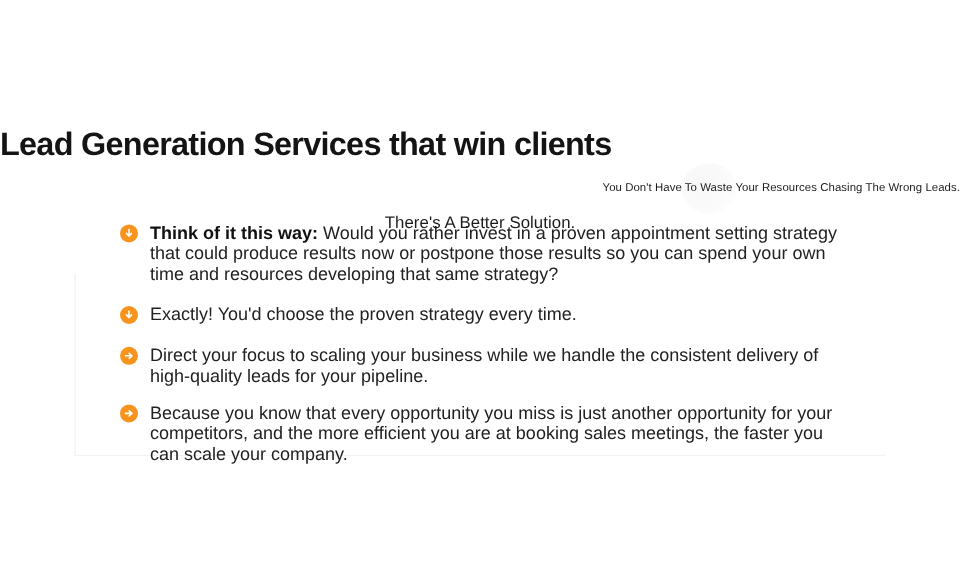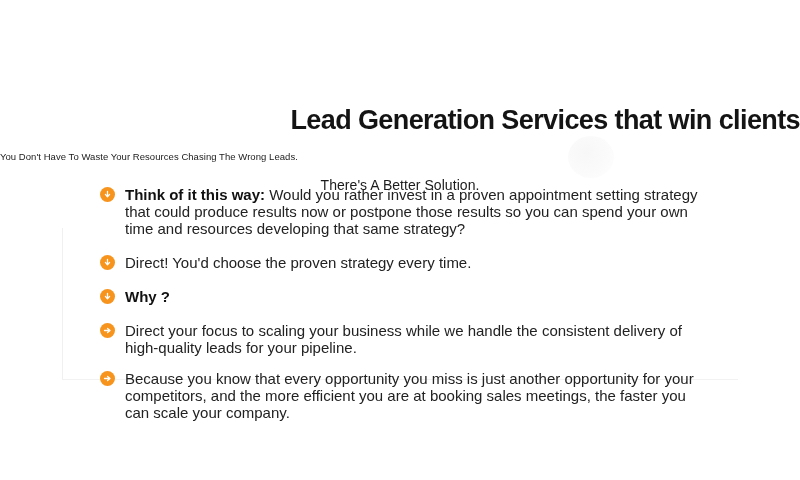--- a/index.html
+++ b/index.html
@@ -48,31 +48,31 @@
   }
   .content {
     position: absolute;
     left: 0;
     top: 0;
     width: 800px;
   }
   .headline {
     margin: 0;
     padding-top: 104px;
-    text-align: right;
+    text-align: left;
     font-size: 27px;
     line-height: 32px;
     font-weight: bold;
     letter-spacing: -0.6px;
     color: #141414;
   }
   .sub1 {
     margin: 0;
     padding-top: 14px;
-    text-align: left;
+    text-align: right;
     font-size: 9.5px;
     line-height: 13px;
     color: #1b1b1b;
     letter-spacing: 0.05px;
   }
   .sub2 {
     margin: 0;
     padding-top: 16px;
     text-align: center;
     font-size: 14px;
@@ -149,31 +149,23 @@
       </span>
       <span class="text"><span class="strong">Think of it this way:</span><span> Would you rather invest in a proven appointment setting strategy that could produce results now or postpone those results so you can spend your own time and resources developing that same strategy?</span></span>
     </li>
 
     <li class="item gap-lg">
       <span class="bullet">
         <svg width="9" height="9" viewBox="0 0 9 9" aria-hidden="true">
           <path d="M4.5 1.3 L4.5 6.4 M2.4 4.4 L4.5 6.8 L6.6 4.4" fill="none" stroke="#ffffff" stroke-width="1.3" stroke-linecap="round" stroke-linejoin="round"></path>
         </svg>
       </span>
-      <span class="text">Direct! You'd choose the proven strategy every time.</span>
+      <span class="text">Exactly! You'd choose the proven strategy every time.</span>
     </li>
 
-    <li class="item gap-lg">
-      <span class="bullet">
-        <svg width="9" height="9" viewBox="0 0 9 9" aria-hidden="true">
-          <path d="M4.5 1.3 L4.5 6.4 M2.4 4.4 L4.5 6.8 L6.6 4.4" fill="none" stroke="#ffffff" stroke-width="1.3" stroke-linecap="round" stroke-linejoin="round"></path>
-        </svg>
-      </span>
-      <span class="text bold-only">Why ?</span>
-    </li>
 
     <li class="item">
       <span class="bullet">
         <svg width="9" height="9" viewBox="0 0 9 9" aria-hidden="true">
           <path d="M1.5 4.5 L6.6 4.5 M4.6 2.4 L7.0 4.5 L4.6 6.6" fill="none" stroke="#ffffff" stroke-width="1.3" stroke-linecap="round" stroke-linejoin="round"></path>
         </svg>
       </span>
       <span class="text">Direct your focus to scaling your business while we handle the consistent delivery of high-quality leads for your pipeline.</span>
     </li>
 

